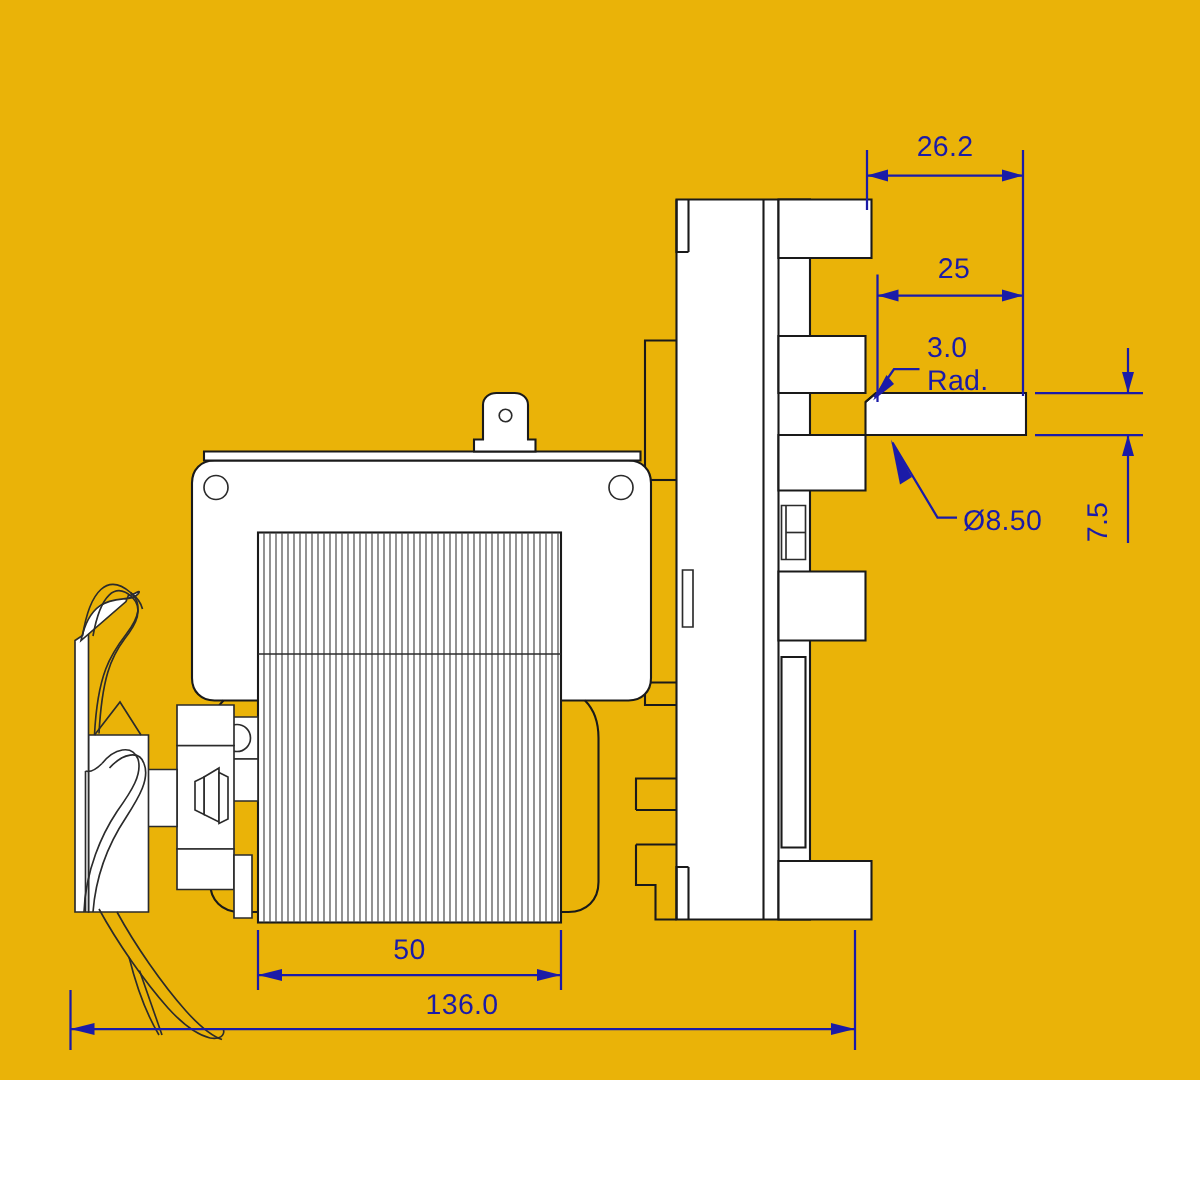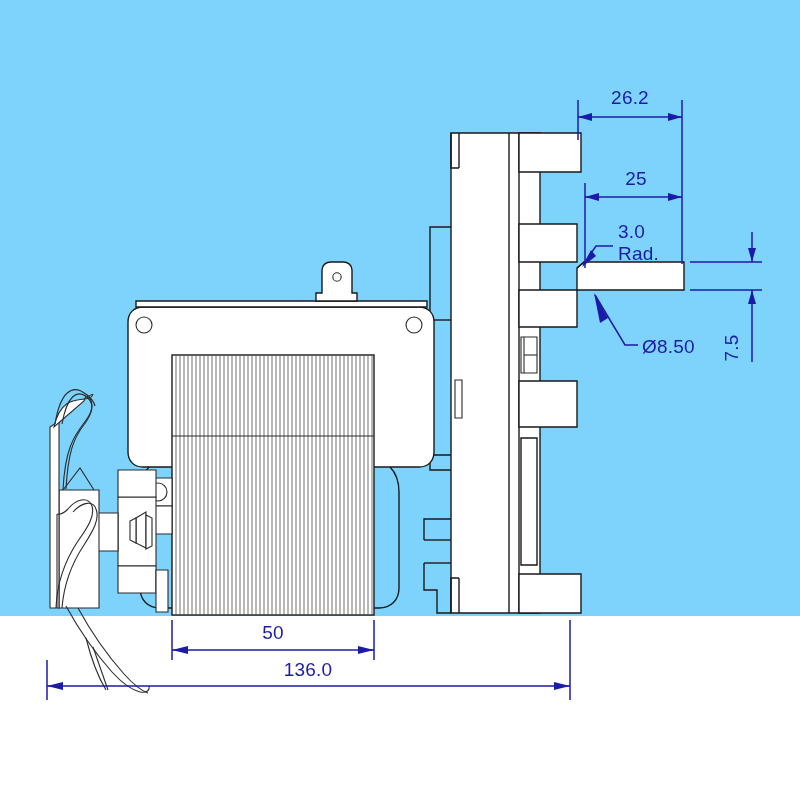--- a/index.html
+++ b/index.html
@@ -9,22 +9,22 @@
   }
   body {
     width: 800px;
     height: 800px;
     font-family: "Liberation Sans", sans-serif;
     overflow: hidden;
   }
   #drawing-root {
     position: relative;
     width: 800px;
-    height: 616px;
-    background: #7dd3fc;
+    height: 720px;
+    background: #eab308;
   }
   svg#cad {
     display: block;
     width: 800px;
     height: 800px;
   }
   .part-line {
     fill: none;
     stroke: #1a1a1a;
     stroke-width: 1.4;

